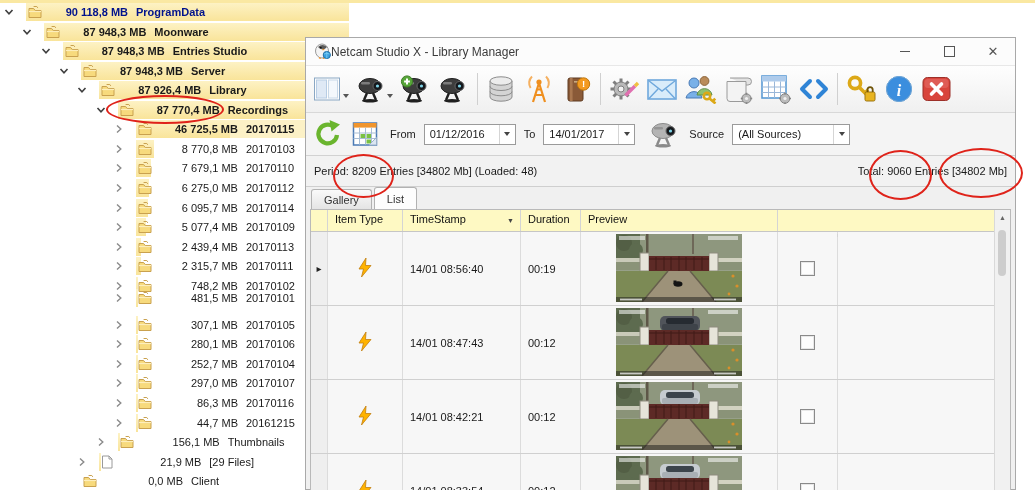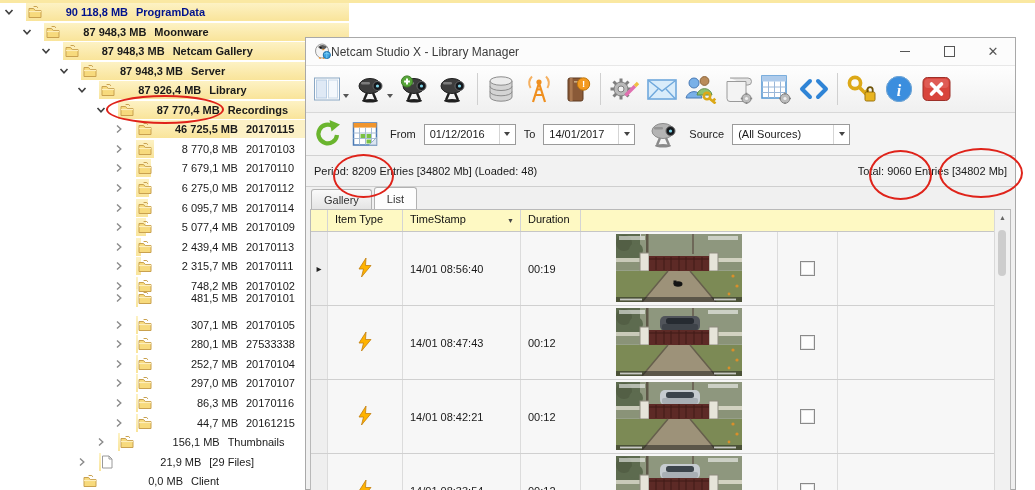--- a/index.html
+++ b/index.html
@@ -108,21 +108,21 @@
         <div class="bar" style="left: 62.66px; width: 286.34px;"></div>
         <span class="chev" style="left: 40.66px;"><svg width="10" height="10" viewBox="0 0 10 10" xmlns="http://www.w3.org/2000/svg">
             <path d="M1.5 3 L5 6.8 L8.5 3" fill="none" stroke="#3f3f3f" stroke-width="1.6"></path>
           </svg></span>
         <span class="ficon" style="left: 64.66px;"><svg width="14" height="13" viewBox="0 0 14 13" xmlns="http://www.w3.org/2000/svg">
             <path d="M1 3.5 h4.6 l1.6 2 H13 v7 H1 z" fill="#f7da7d" stroke="#c9a14f"></path>
             <path d="M1 6.5 H13" stroke="#fdeebc" stroke-width="1.2"></path>
             <path d="M5.6 1.5 h3.2 l1 1.4" fill="none" stroke="#c9a14f"></path>
           </svg></span>
         <span class="size bold" style="left: 78.66px;">87 948,3 MB</span>
-        <span class="name bold" style="left: 172.66px;">Netcam Gallery</span>
+        <span class="name bold" style="left: 172.66px;">Entries Studio</span>
       </div>
       <div class="trow" style="top: 61.65px;">
         <div class="bar" style="left: 80.99px; width: 268.01px;"></div>
         <span class="chev" style="left: 58.99px;"><svg width="10" height="10" viewBox="0 0 10 10" xmlns="http://www.w3.org/2000/svg">
             <path d="M1.5 3 L5 6.8 L8.5 3" fill="none" stroke="#3f3f3f" stroke-width="1.6"></path>
           </svg></span>
         <span class="ficon" style="left: 82.99px;"><svg width="14" height="13" viewBox="0 0 14 13" xmlns="http://www.w3.org/2000/svg">
             <path d="M1 3.5 h4.6 l1.6 2 H13 v7 H1 z" fill="#f7da7d" stroke="#c9a14f"></path>
             <path d="M1 6.5 H13" stroke="#fdeebc" stroke-width="1.2"></path>
             <path d="M5.6 1.5 h3.2 l1 1.4" fill="none" stroke="#c9a14f"></path>
@@ -304,21 +304,21 @@
         <div class="bar" style="left: 135.98px; width: 2px;"></div>
         <span class="chev" style="left: 113.98px;"><svg width="10" height="10" viewBox="0 0 10 10" xmlns="http://www.w3.org/2000/svg">
             <path d="M3 1.5 L6.8 5 L3 8.5" fill="none" stroke="#8a8a8a" stroke-width="1.4"></path>
           </svg></span>
         <span class="ficon" style="left: 137.98px;"><svg width="14" height="13" viewBox="0 0 14 13" xmlns="http://www.w3.org/2000/svg">
             <path d="M1 3.5 h4.6 l1.6 2 H13 v7 H1 z" fill="#f7da7d" stroke="#c9a14f"></path>
             <path d="M1 6.5 H13" stroke="#fdeebc" stroke-width="1.2"></path>
             <path d="M5.6 1.5 h3.2 l1 1.4" fill="none" stroke="#c9a14f"></path>
           </svg></span>
         <span class="size" style="left: 151.98px;">280,1 MB</span>
-        <span class="name" style="left: 245.98px;">27533338</span>
+        <span class="name" style="left: 245.98px;">20170106</span>
       </div>
       <div class="trow" style="top: 354.9px;">
         <div class="bar" style="left: 135.98px; width: 2px;"></div>
         <span class="chev" style="left: 113.98px;"><svg width="10" height="10" viewBox="0 0 10 10" xmlns="http://www.w3.org/2000/svg">
             <path d="M3 1.5 L6.8 5 L3 8.5" fill="none" stroke="#8a8a8a" stroke-width="1.4"></path>
           </svg></span>
         <span class="ficon" style="left: 137.98px;"><svg width="14" height="13" viewBox="0 0 14 13" xmlns="http://www.w3.org/2000/svg">
             <path d="M1 3.5 h4.6 l1.6 2 H13 v7 H1 z" fill="#f7da7d" stroke="#c9a14f"></path>
             <path d="M1 6.5 H13" stroke="#fdeebc" stroke-width="1.2"></path>
             <path d="M5.6 1.5 h3.2 l1 1.4" fill="none" stroke="#c9a14f"></path>
@@ -628,20 +628,21 @@
     <div class="tabs" id="tabs">
         <span class="tab">Gallery</span>
         <span class="tab active">List</span>
       </div>
     <div class="tablewrap">
       <div class="thead" id="thead">
           <div class="th" style="width: 17px;"></div>
           <div class="th" style="width: 75px;">Item Type</div>
           <div class="th" style="width: 118px;">TimeStamp<span class="sort">▼</span></div>
           <div class="th" style="width: 60px;">Duration</div>
+          <div class="th" style="width: 197px;">Preview</div>
           <div class="th" style="width: 60px; margin-top: 24px;">Sync</div>
           <div class="th" style="flex: 1 1 0%; margin-right: 15px; border-right: none;"></div>
         </div>
       <div id="tbody">
           <div class="trowt">
             <div class="td center" style="width: 17px; background: rgb(239, 239, 239);">
               <span class="marker">▸</span>
             </div>
             <div class="td center" style="width: 75px;">
               <span><svg width="16" height="20" viewBox="0 0 16 20" xmlns="http://www.w3.org/2000/svg">

